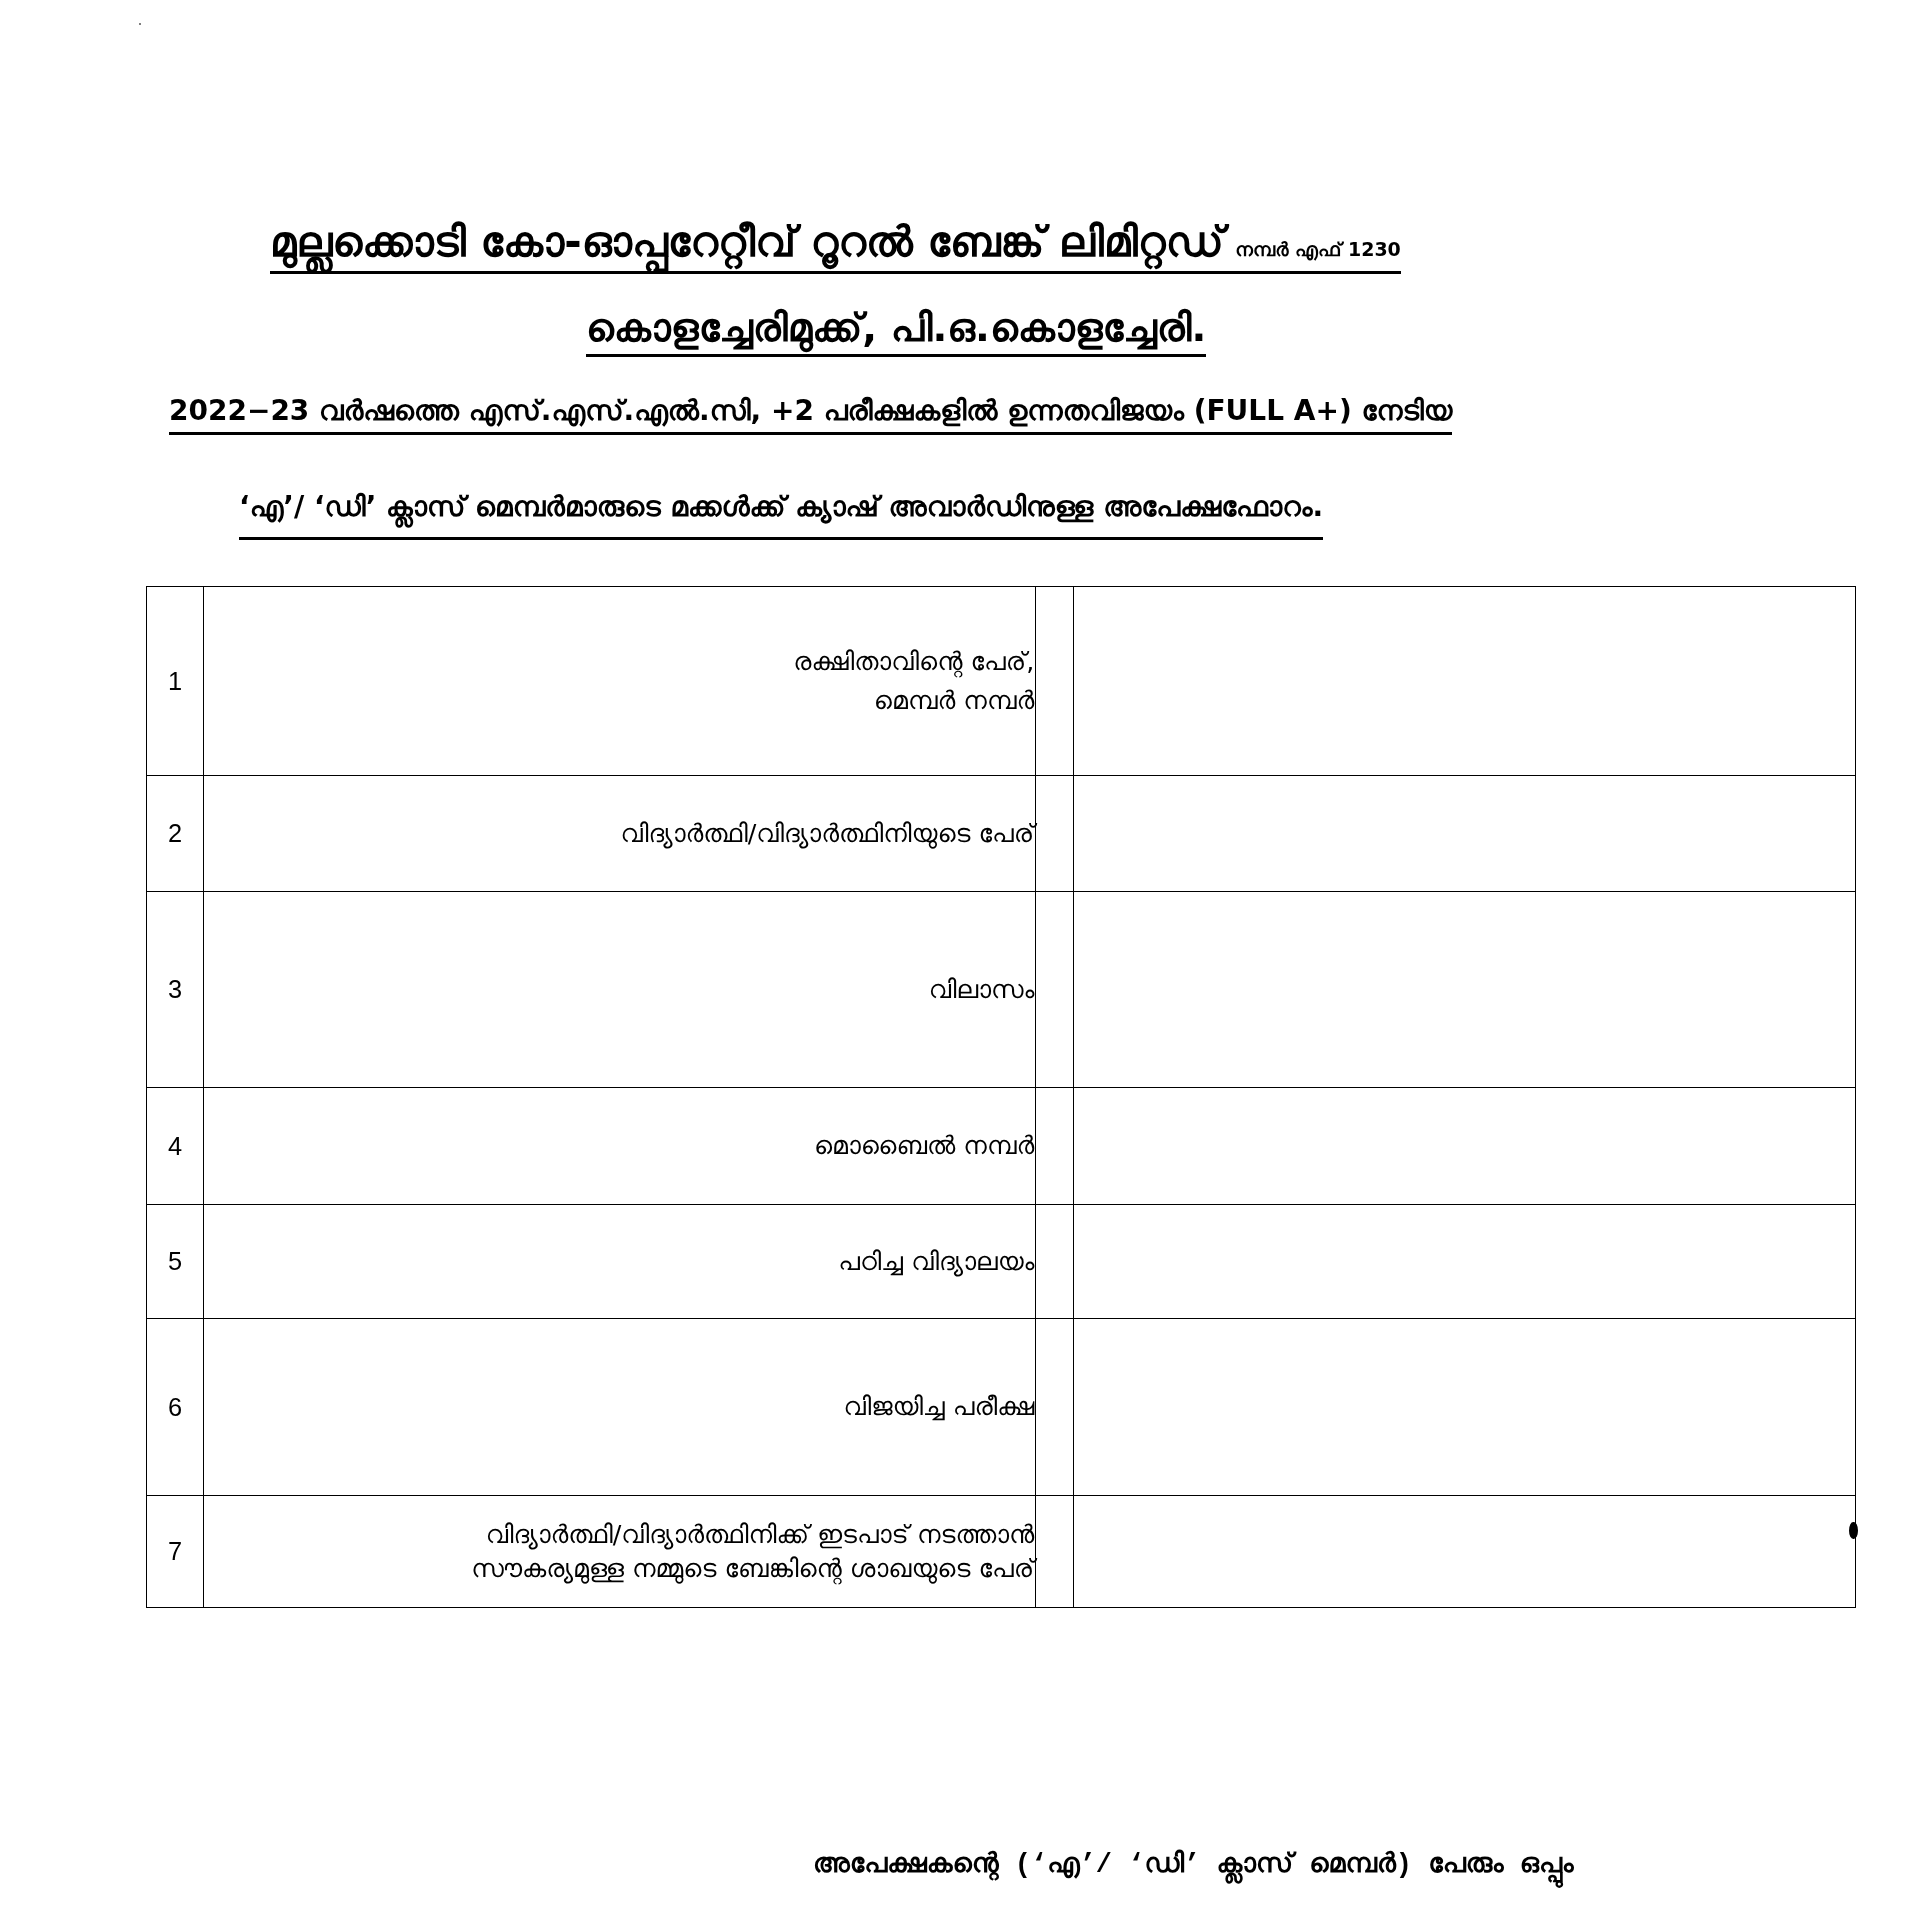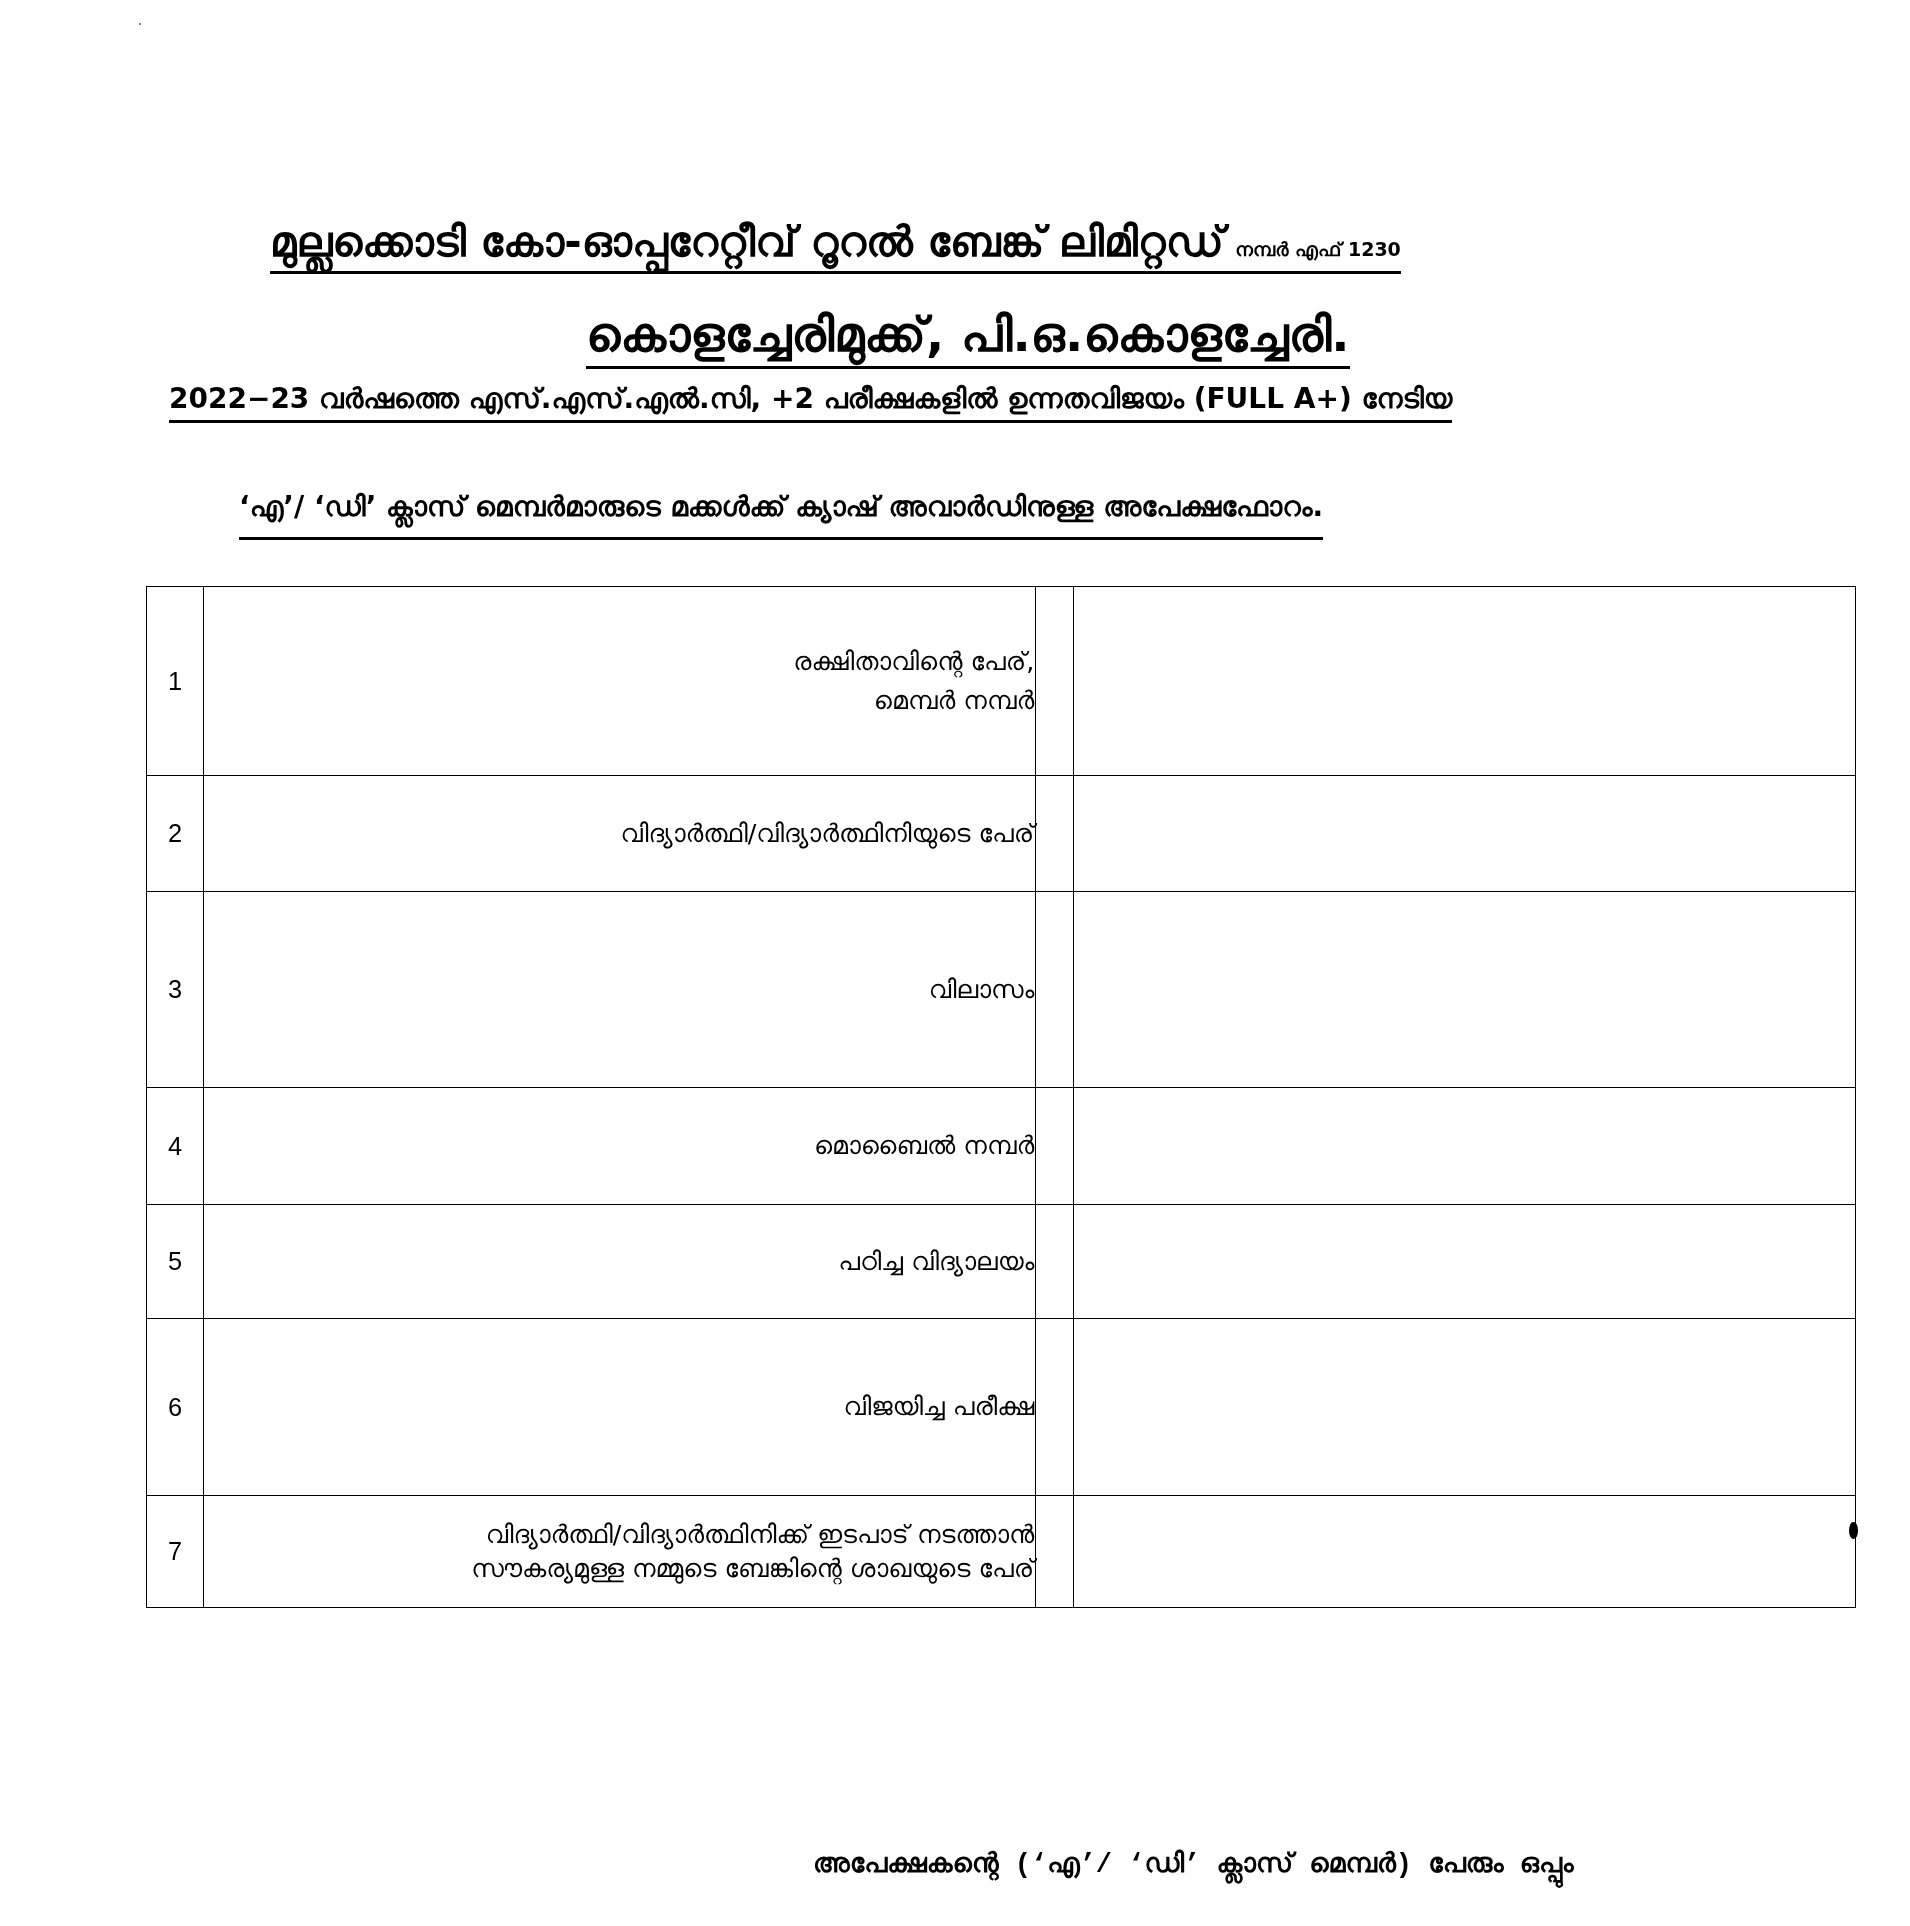--- a/index.html
+++ b/index.html
@@ -2,23 +2,23 @@
 <html style="font-size:6.2px"><head>
 <meta charset="utf-8">
 <style>
   html, body { margin:0; padding:0; background:#ffffff; }
   body { width:1911px; height:2702px; position:relative; overflow:hidden;
          font-family:"DejaVu Sans", "Liberation Sans", sans-serif; color:#000; }
   .abs { position:absolute;text-align:center; }
   .title1 { left:270px; top:216px; font-size:42px; font-weight:bold; white-space:nowrap;
             border-bottom:3.5px solid #000; padding-bottom:2.3px; line-height:1.25; }
   .title1 .reg { font-size:19px; font-weight:bold; margin-left:11.6px; }
-  .title2 { left:586px; top:304px; font-size:48px; font-weight:bold; white-space:nowrap;
+  .title2 { left:586px; top:304px; font-size:39px; font-weight:bold; white-space:nowrap;
             border-bottom:3.5px solid #000; padding-bottom:1.5px; line-height:1.25; }
-  .title3 { left:169px; top:381px; font-size:28px; font-weight:bold; white-space:nowrap;
+  .title3 { left:169px; top:393px; font-size:28px; font-weight:bold; white-space:nowrap;
             border-bottom:3.1px solid #000; padding-bottom:2.3px; line-height:1.3; }
   .title4 { left:239px; top:489px; font-size:28px; font-weight:bold; white-space:nowrap;
             border-bottom:3.1px solid #000; padding-bottom:12px; line-height:1.3; }
 
   table.form { position:absolute; left:146px; top:586px; width:1710px; border-collapse:collapse; }
   table.form td { border:1.9px solid #000; vertical-align:middle; font-size:25.4px; }
   table.form tr { }
   td.num { width:54px; text-align:center; font-family:"Liberation Sans", sans-serif; }
   td.label { width:813px; padding-left:17.3px; line-height:1.55;text-align:right; }
   td.sep { width:35px; }

